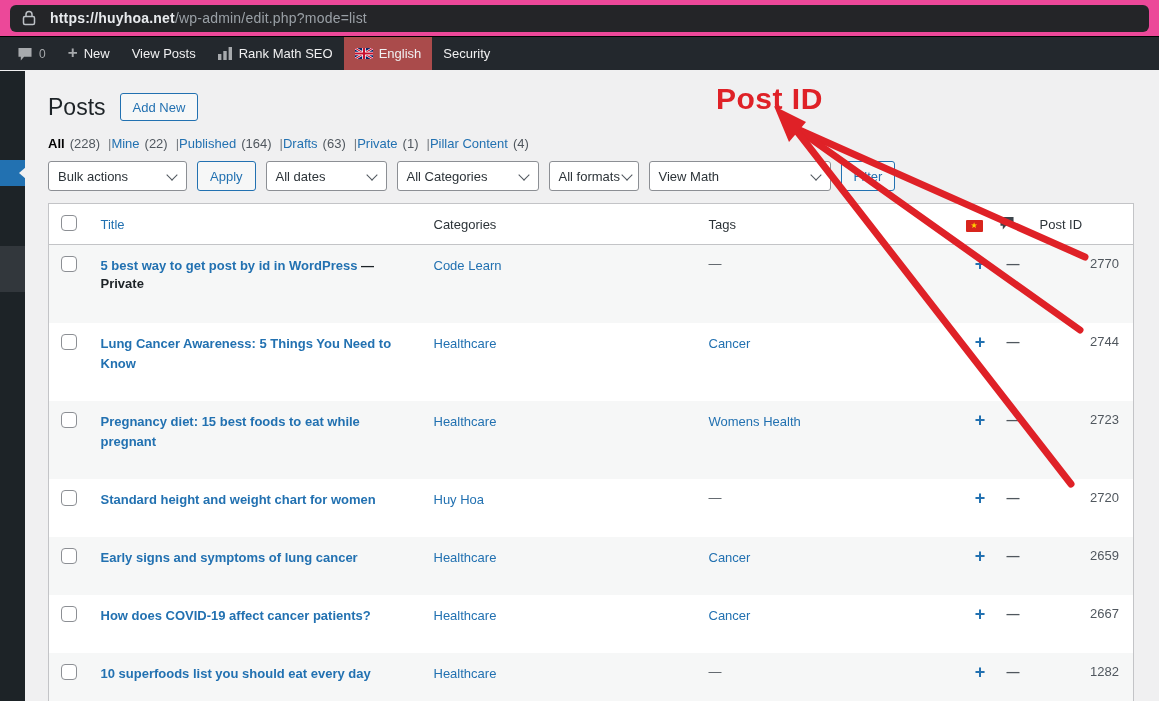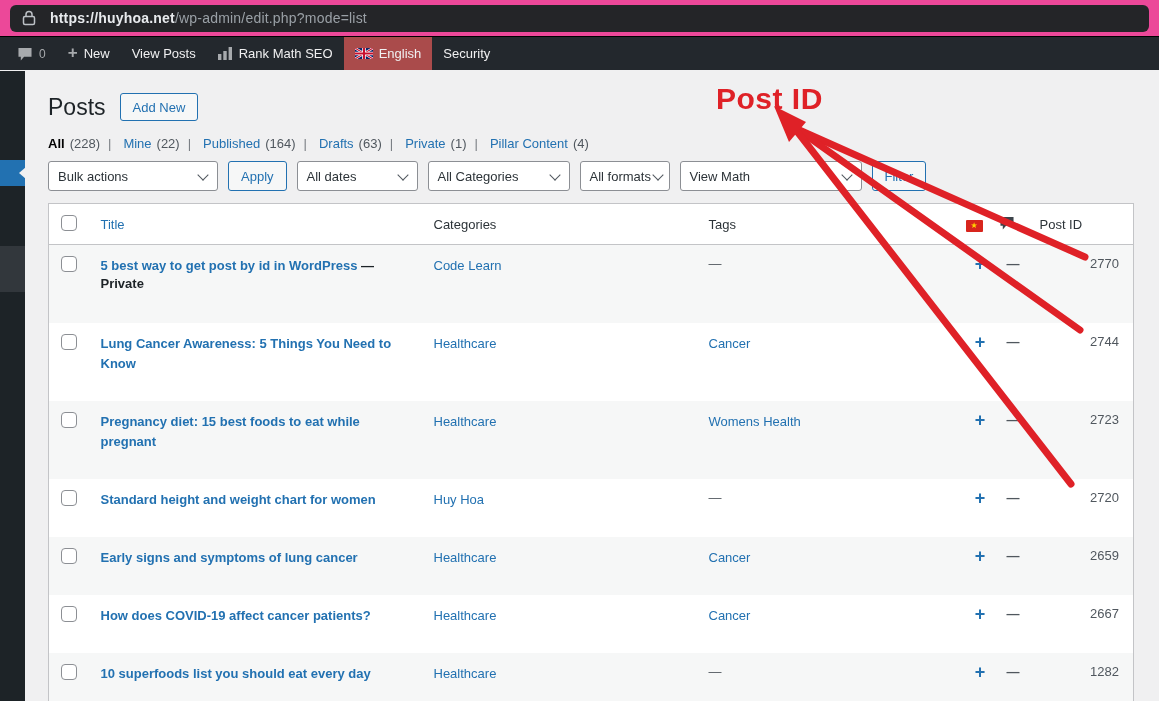--- a/index.html
+++ b/index.html
@@ -62,39 +62,39 @@
   .page-header{ display:flex; align-items:center; gap:14px; height:32px; }
   .page-title{ font-size:23px; font-weight:400; color:#1d2327; }
   .button{
     display:inline-flex; align-items:center; height:30px; padding:0 12px;
     border:1px solid #2271b1; border-radius:3px; background:#f6f7f7;
     color:#2271b1; font-size:13px; cursor:pointer; white-space:nowrap;
   }
   .add-new{ height:28px; }
 
   ul.subsubsub{
-    list-style:none; display:flex; gap:12px; margin:13px 0 10px; font-size:13px; align-items:center;
+    list-style:none; display:flex; gap:0; margin:13px 0 10px; font-size:13px; align-items:center;
   }
   ul.subsubsub li{ display:flex; gap:5px; align-items:center; }
   ul.subsubsub a{ color:#2271b1; }
   ul.subsubsub a.current{ color:#000; font-weight:700; }
   ul.subsubsub .count{ color:#50575e; }
   ul.subsubsub .sep{ color:#787c82; margin-left:3px; }
 
   .tablenav{ display:flex; align-items:center; gap:10px; margin:6px 0 12px; }
   .select{
     position:relative; height:30px; background:#fff; border:1px solid #8c8f94; border-radius:3px;
     font-size:13px; color:#2c3338; display:flex; align-items:center;
     padding:0 26px 0 9px; cursor:pointer; white-space:nowrap;
   }
   .select::after{
     content:""; position:absolute; right:10px; top:9px; width:7px; height:7px;
     border-right:1.7px solid #50575e; border-bottom:1.7px solid #50575e; transform:rotate(45deg);
   }
-  .w-bulk{width:170px;} .w-dates{width:121px;} .w-cats{width:142px;}
+  .w-bulk{width:139px;} .w-dates{width:121px;} .w-cats{width:142px;}
   .w-formats{width:90px; padding-right:20px;} .w-formats::after{right:7px;}
   .w-rank{width:182px;}
 
   
   table.posts-table{
     width:1085px; border-collapse:collapse; background:#fff; border:1px solid #c3c4c7;
     font-size:13px; table-layout:fixed;
   }
   .posts-table th{
     height:41px; text-align:left; font-weight:400; color:#2c3338; padding:0 10px;

